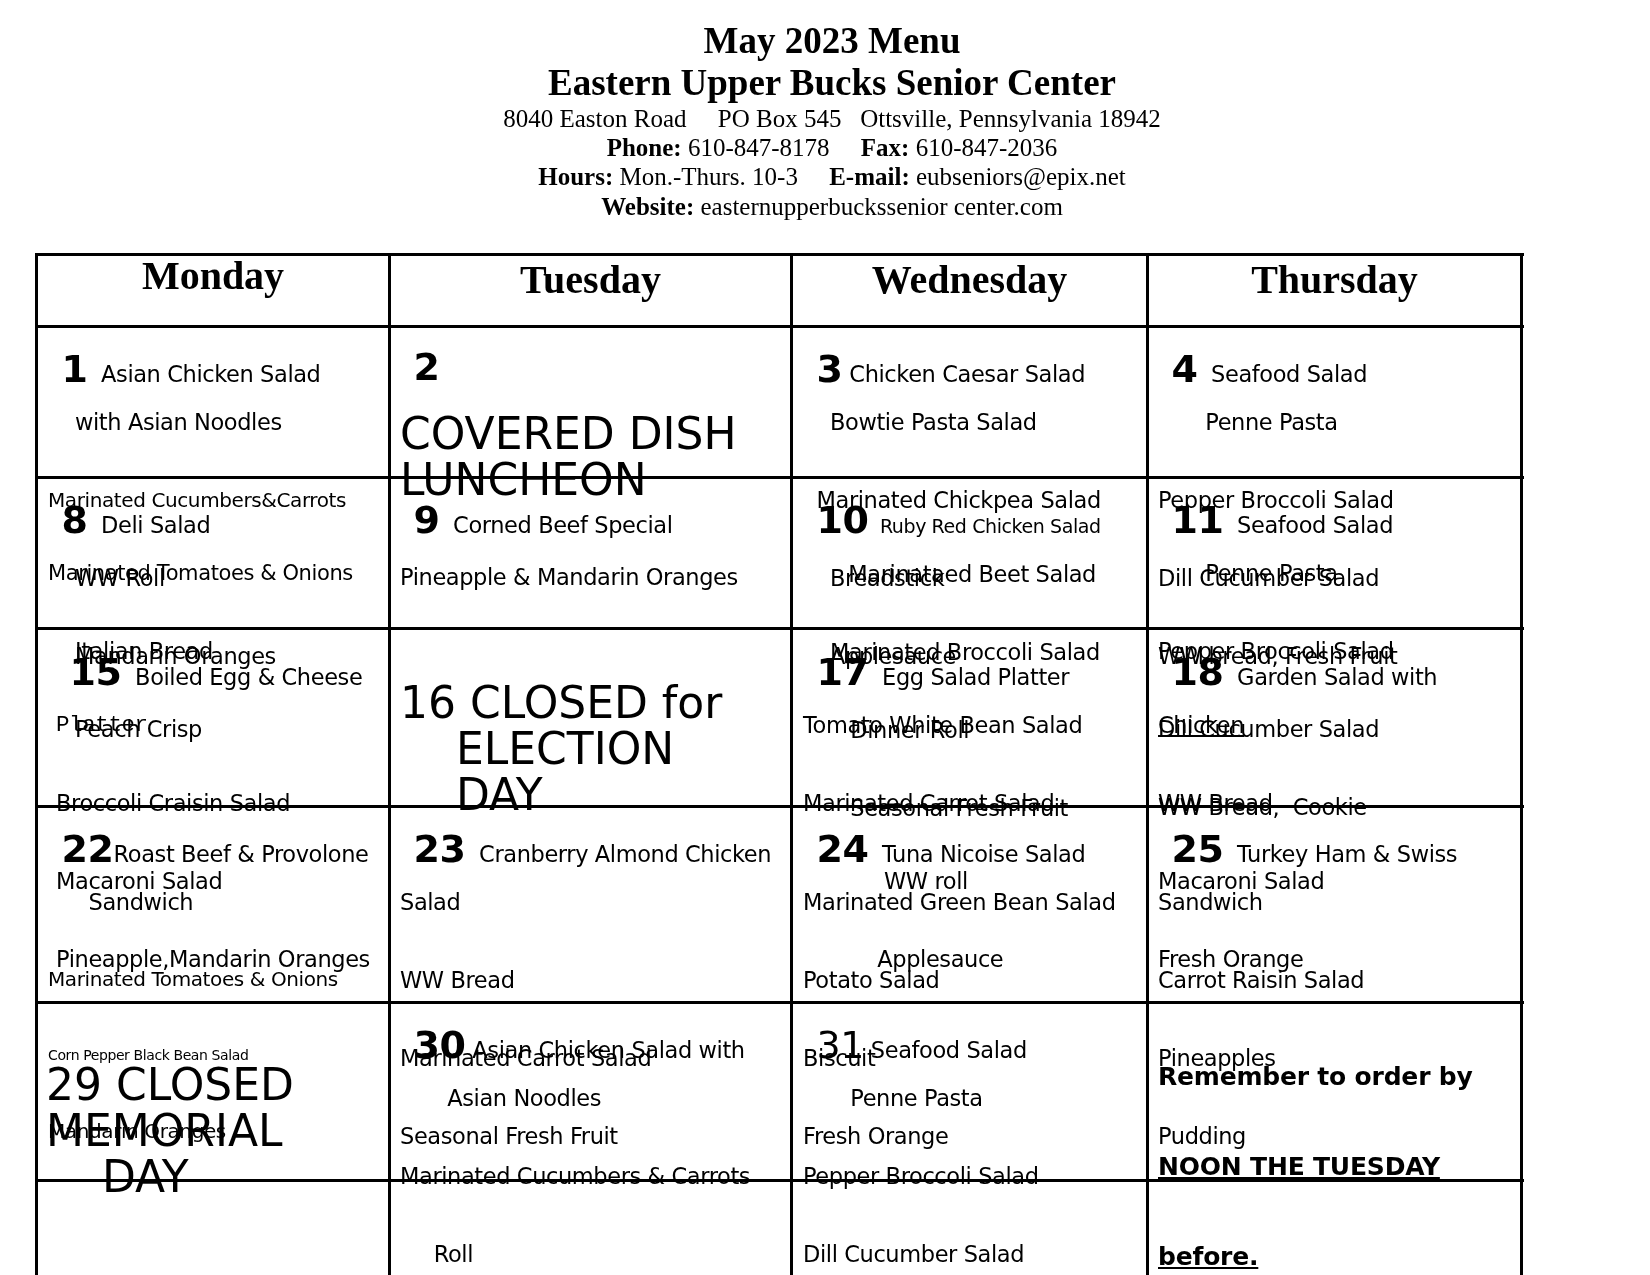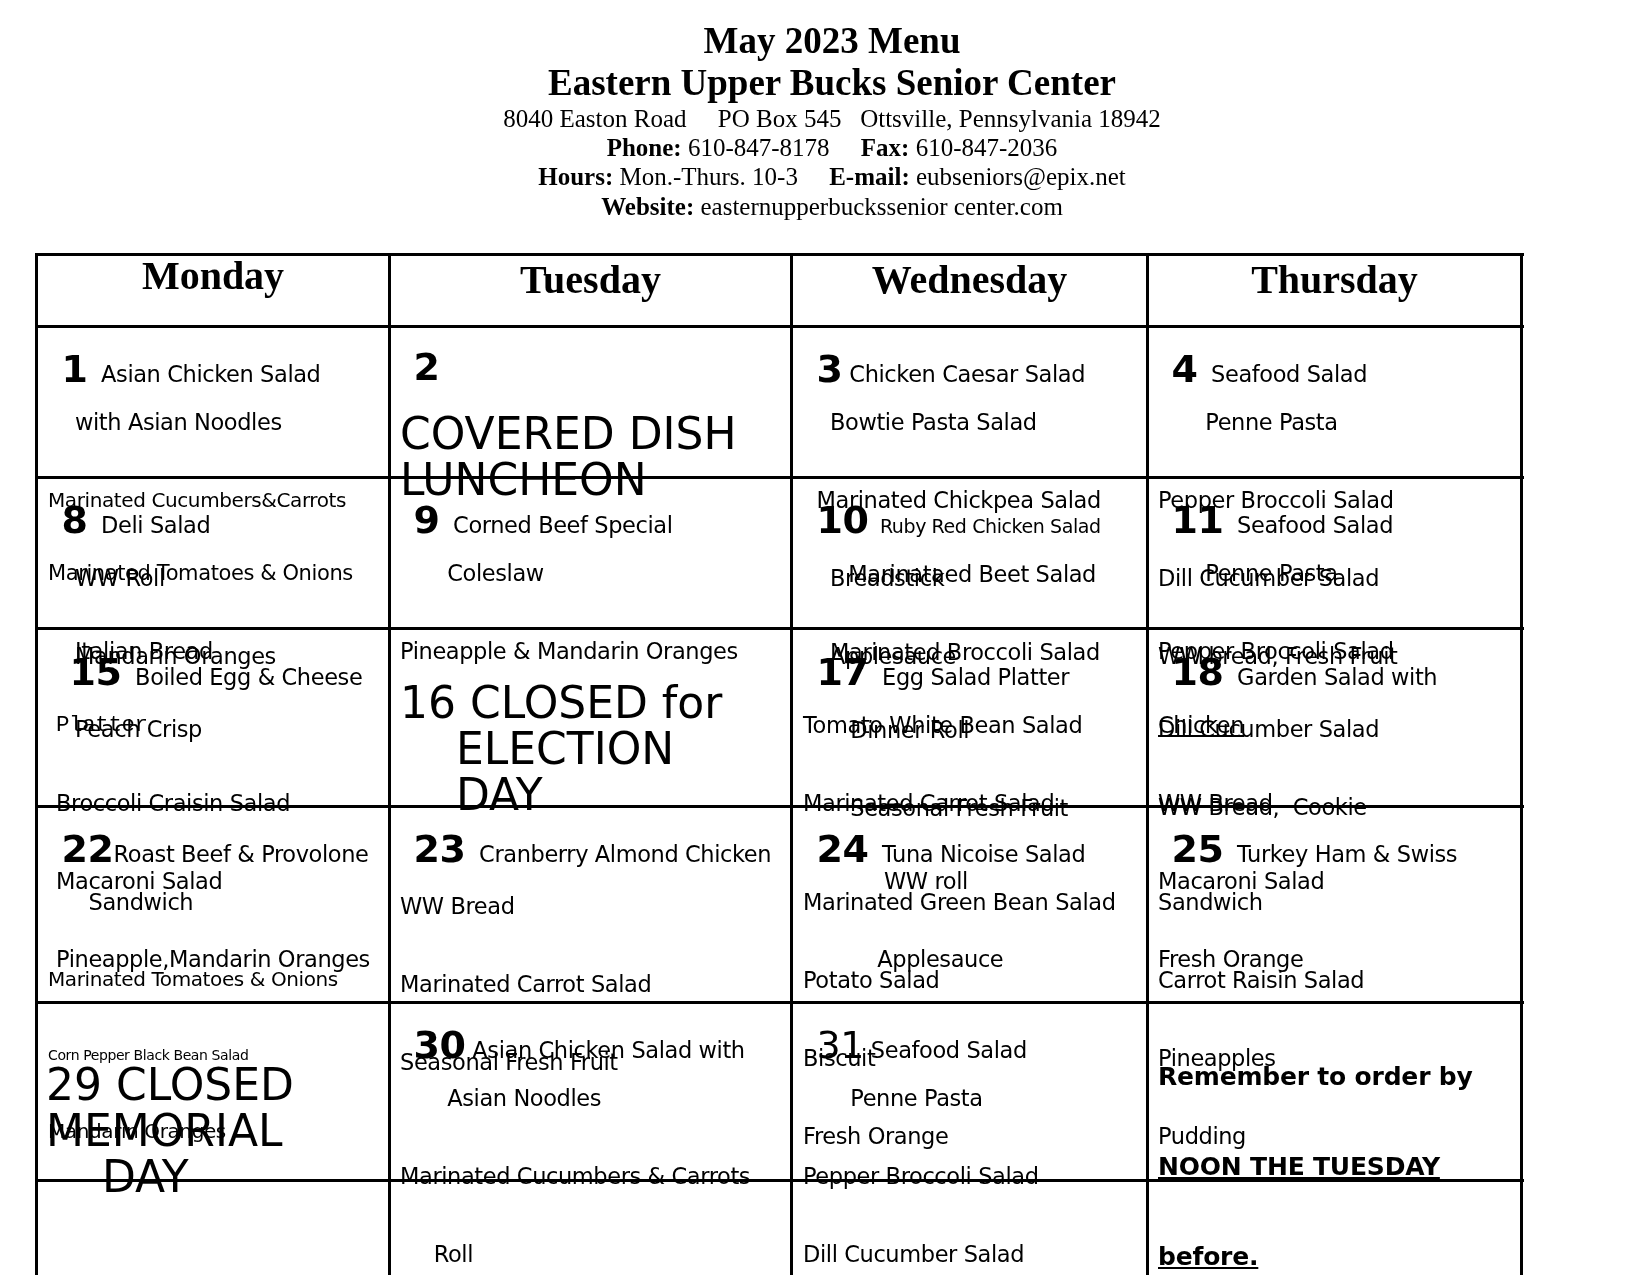--- a/index.html
+++ b/index.html
@@ -79,21 +79,20 @@
 </div>
 
 <div class="cell" style="left:48px; top:481px;">
   <span class="num">8</span><span>  Deli Salad</span>
   <span class="ln" style="margin-top:-4px; font-size:21px;">Marinated Tomatoes &amp; Onions</span>
   <span class="ln">    Italian Bread</span>
   <span class="ln">    Peach Crisp</span>
 </div>
 <div class="cell" style="left:400px; top:481px;">
   <span class="num">9</span><span>  Corned Beef Special</span>
-  <span class="ln" style="margin-top:-4px;">       Coleslaw</span>
   <span class="ln">Pineapple &amp; Mandarin Oranges</span>
 </div>
 <div class="cell" style="left:803px; top:481px;">
   <span class="num">10</span><span style="font-size:19px;">  Ruby Red Chicken Salad</span>
   <span class="ln" style="margin-top:-4px;text-align:center;">      Marinataed Beet Salad</span>
   <span class="ln">    Marinated Broccoli Salad</span>
   <span class="ln">       Dinner Roll</span>
   <span class="ln">       Seasonal Fresh Fruit</span>
 </div>
 <div class="cell" style="left:1158px; top:481px;">
@@ -133,20 +132,21 @@
 
 <div class="cell" style="left:48px; top:810px;">
   <span class="num">22</span><span>Roast Beef &amp; Provolone</span>
   <span class="ln" style="margin-top:-4px;">      Sandwich</span>
   <span class="ln" style="font-size:20px; line-height:24px;">Marinated Tomatoes &amp; Onions</span>
   <span class="ln" style="font-size:14px; line-height:24px;">Corn Pepper Black Bean Salad</span>
   <span class="ln" style="font-size:20px; line-height:24px;">Mandarin Oranges</span>
 </div>
 <div class="cell" style="left:400px; top:810px;">
   <span class="num">23</span><span>  Cranberry Almond Chicken</span>
+  <span class="ln" style="margin-top:-4px;">Salad</span>
   <span class="ln">WW Bread</span>
   <span class="ln">Marinated Carrot Salad</span>
   <span class="ln">Seasonal Fresh Fruit</span>
 </div>
 <div class="cell" style="left:803px; top:810px;">
   <span class="num">24</span><span>  Tuna Nicoise Salad</span>
   <span class="ln" style="margin-top:-4px;">Marinated Green Bean Salad</span>
   <span class="ln">Potato Salad</span>
   <span class="ln">Biscuit</span>
   <span class="ln">Fresh Orange</span>

